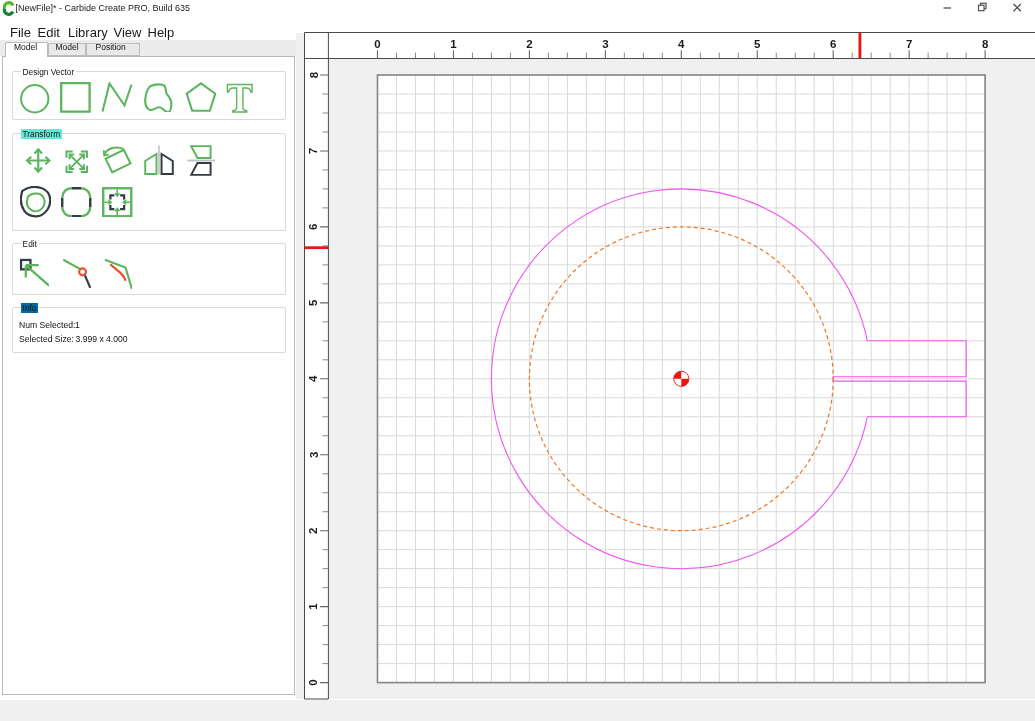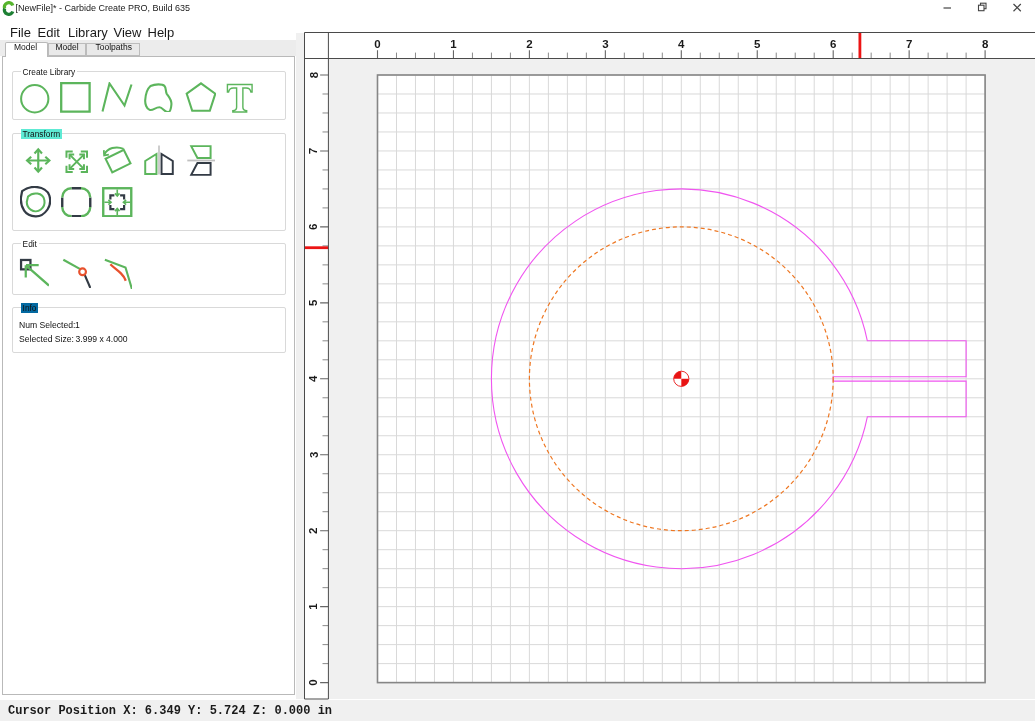--- a/index.html
+++ b/index.html
@@ -70,27 +70,27 @@
 <path d="M304.5 32.5V699M328.4 32.5V699M304.5 699H328.4" stroke="#4a4a4a" stroke-width="1" fill="none"></path>
 </svg>
 
 <div style="position:absolute;left:0;top:39.5px;width:296px;height:16.5px;background:#ececec"></div>
 <div style="position:absolute;left:2px;top:56px;width:292.5px;height:639px;background:#fff;border:1px solid #b9b9b9"></div>
 <div style="position:absolute;left:47.9px;top:43px;width:38.2px;height:13px;background:#e9e9e9;border:1px solid #bcbcbc"></div>
 <div style="position:absolute;left:86.1px;top:43px;width:53.8px;height:13px;background:#e9e9e9;border:1px solid #bcbcbc"></div>
 <div style="position:absolute;left:5.4px;top:41.5px;width:42.5px;height:15.5px;background:#fff;border:1px solid #b9b9b9;border-bottom:none;border-radius:2px 2px 0 0"></div>
 <div class="t" style="left:14px;top:42px;font-size:8.5px;color:#111">Model</div>
 <div class="t" style="left:55.5px;top:42.3px;font-size:8.5px;color:#111">Model</div>
-<div class="t" style="left:95.5px;top:42.3px;font-size:8.5px;color:#111">Toolpaths</div>
+<div class="t" style="left:95.5px;top:42.3px;font-size:8.5px;color:#111">Position</div>
 
 <div style="position:absolute;left:11.5px;top:71px;width:274px;height:49px;border:1px solid #d9d9d9;border-radius:2px"></div>
 <div style="position:absolute;left:11.5px;top:132.5px;width:274px;height:98px;border:1px solid #d9d9d9;border-radius:2px"></div>
 <div style="position:absolute;left:11.5px;top:243px;width:274px;height:52px;border:1px solid #d9d9d9;border-radius:2px"></div>
 <div style="position:absolute;left:11.5px;top:306.5px;width:274px;height:46.5px;border:1px solid #d9d9d9;border-radius:2px"></div>
-<div class="t" style="left:20.6px;top:67px;font-size:8.3px;color:#111;background:#fff;padding:0 2px">Create Library</div>
+<div class="t" style="left:20.6px;top:67px;font-size:8.3px;color:#111;background:#fff;padding:0 2px">Design Vector</div>
 <div class="t" style="left:20.6px;top:128.5px;font-size:8.3px;color:#111;background:#5eead4;padding:0 2px">Transform</div>
 <div class="t" style="left:20.6px;top:239px;font-size:8.3px;color:#111;background:#fff;padding:0 2px">Edit</div>
 <div class="t" style="left:20.6px;top:302.5px;font-size:8.3px;color:#111;background:#0369a1;padding:0 2px">Info</div>
 
 <div class="t" style="left:19px;top:319.5px;font-size:8.6px;color:#111">Num Selected:</div>
 <div class="t" style="left:75px;top:319.5px;font-size:8.6px;color:#111">1</div>
 <div class="t" style="left:19px;top:334px;font-size:8.6px;color:#111">Selected Size:</div>
 <div class="t" style="left:75.5px;top:334px;font-size:8.6px;color:#111">3.999 x 4.000</div>
 
 <svg style="position:absolute;left:20px;top:84px" width="29.5" height="29.5" viewBox="0 0 32 32">
@@ -171,14 +171,13 @@
       <path d="M2.5 4L21 14.2" fill="none" stroke="#5cb55c" stroke-width="2.3"></path>
       <path d="M25.3 20L31.3 34" fill="none" stroke="#333b45" stroke-width="2.3"></path>
       <circle cx="23" cy="16.8" r="3.6" fill="none" stroke="#e8512d" stroke-width="2.3"></circle>
     </svg>
 <svg style="position:absolute;left:101.5px;top:256px" width="30.5" height="33" viewBox="0 0 33 36">
       <path d="M9 9C13.5 13.5 17 15.5 20.5 19C23 21.5 24.5 23.5 25.8 27" fill="none" stroke="#e8512d" stroke-width="2.5"></path>
       <path d="M3 4.2L25.5 12.5L32.5 36" fill="none" stroke="#5cb55c" stroke-width="2.3"></path>
     </svg>
 
 <div style="position:absolute;left:0;top:699.5px;width:1035px;height:21.5px;background:#f0f0f0"></div>
-<div class="t" style="left:8px;top:703.5px;font-size:12px;font-weight:700;font-family:'Liberation Mono',monospace;color:#1a1a1a">Cursor Position X: 6.349 Y: 5.724 Z: 0.000 in</div>
 
 </div>
 </body></html>

